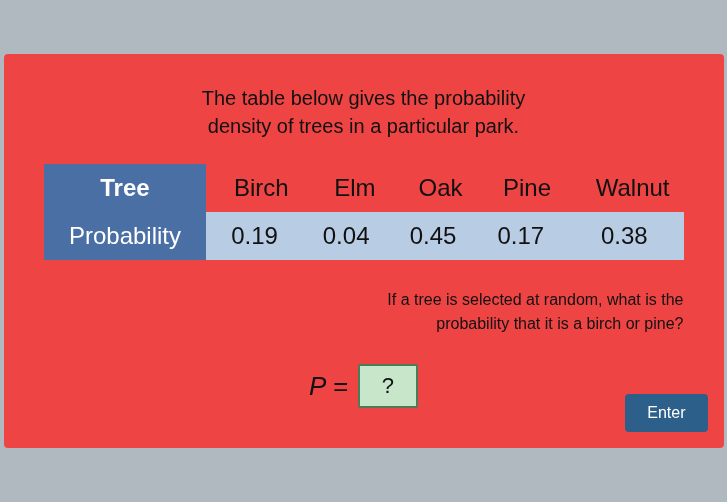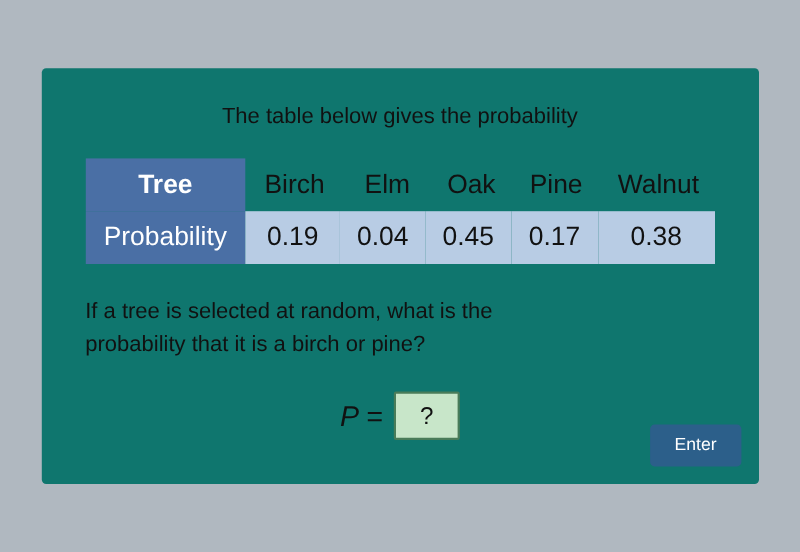--- a/index.html
+++ b/index.html
@@ -13,22 +13,22 @@
       height: 502px;
       background-color: #b0b8c0;
       font-family: Arial, sans-serif;
       display: flex;
       align-items: center;
       justify-content: center;
       overflow: hidden;
     }
 
     .card {
-      background-color: #0f766e;
-      width: 652px;
+      background-color: #ef4444;
+      width: 720px;
       padding: 30px 40px 40px 40px;
       border-radius: 4px;
       position: relative;
     }
 
     .intro-text {
       text-align: center;
       font-size: 20px;
       line-height: 1.4;
       color: #111;
@@ -75,22 +75,22 @@
     }
 
     .prob-table tbody tr td:first-child {
       background-color: #4a6fa5;
       color: #fff;
       font-weight: normal;
       margin-left: 24px;
     }
 
     .question-text {
-      text-align: left;
-      font-size: 20px;
+      text-align: right;
+      font-size: 16px;
       line-height: 1.5;
       color: #111;
       margin-bottom: 28px;
     }
 
     .answer-row {
       display: flex;
       align-items: center;
       justify-content: center;
       gap: 10px;
@@ -129,20 +129,21 @@
       margin-top: 48px;
     }
   </style>
 </head>
 <body>
 
 <div class="card">
 
   <p class="intro-text">
     <span>The table below gives the probability</span><br>
+    <span>density of trees in a particular park.</span>
   </p>
 
   <table class="prob-table">
     <thead>
       <tr>
         <th>Tree</th>
         <th>Birch</th>
         <th>Elm</th>
         <th>Oak</th>
         <th>Pine</th>

